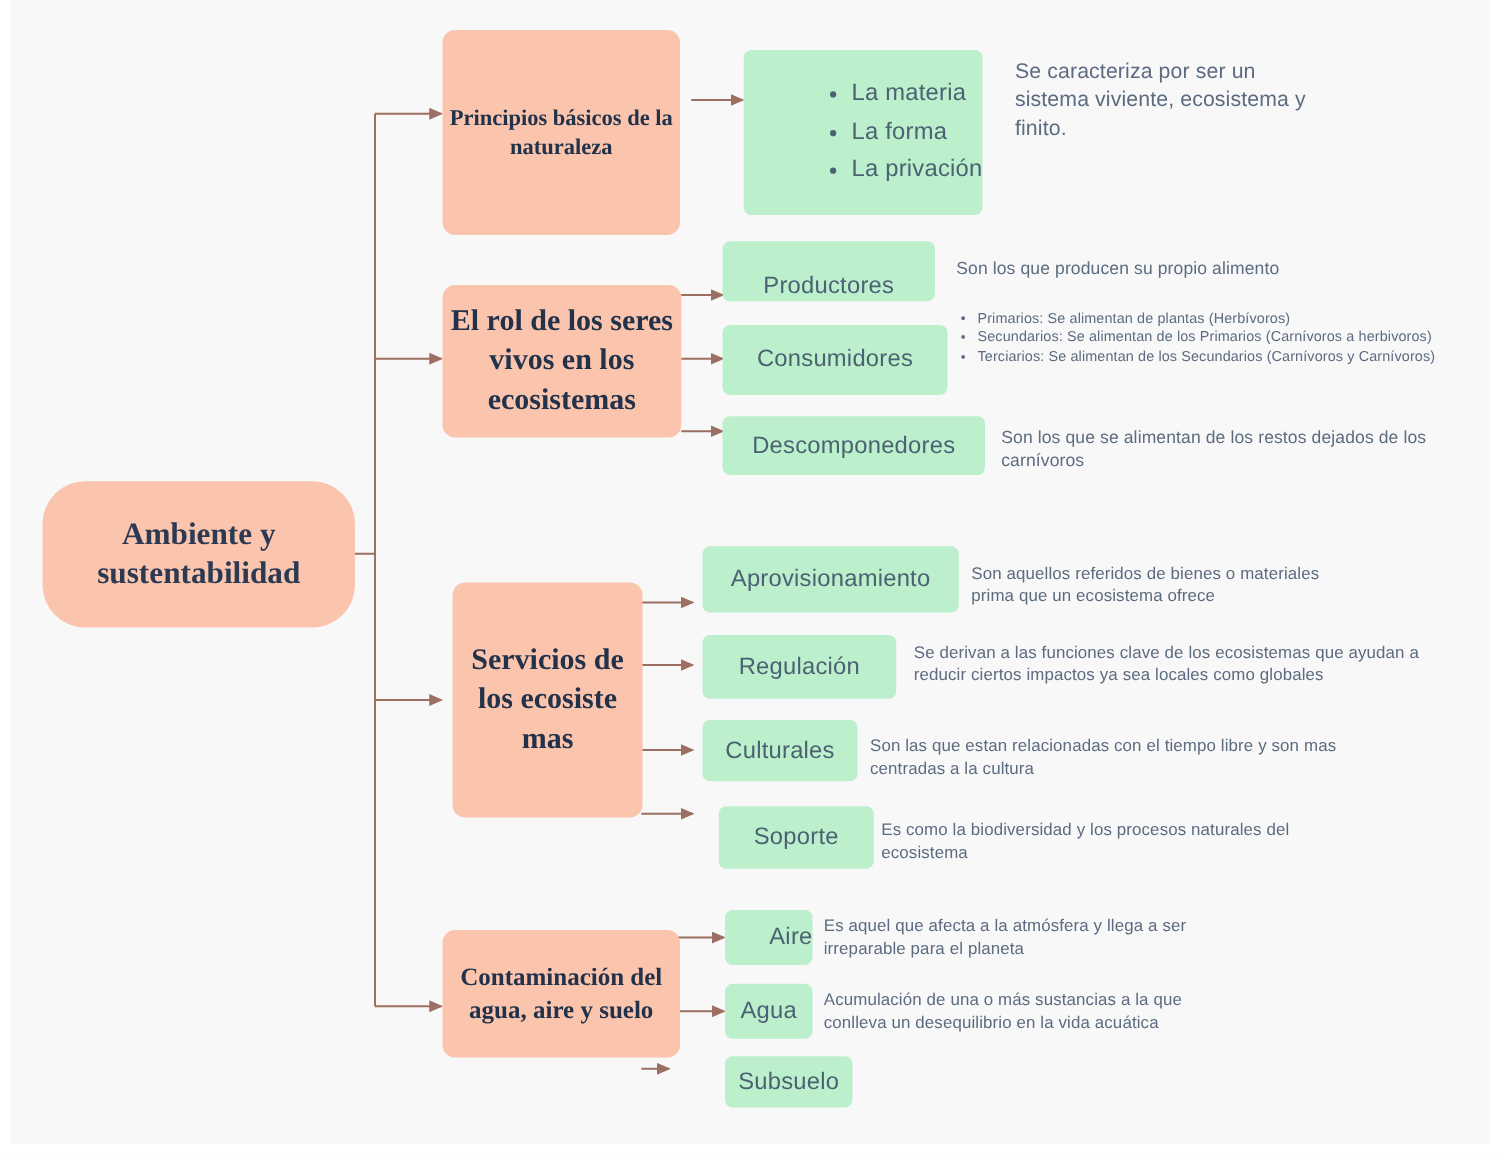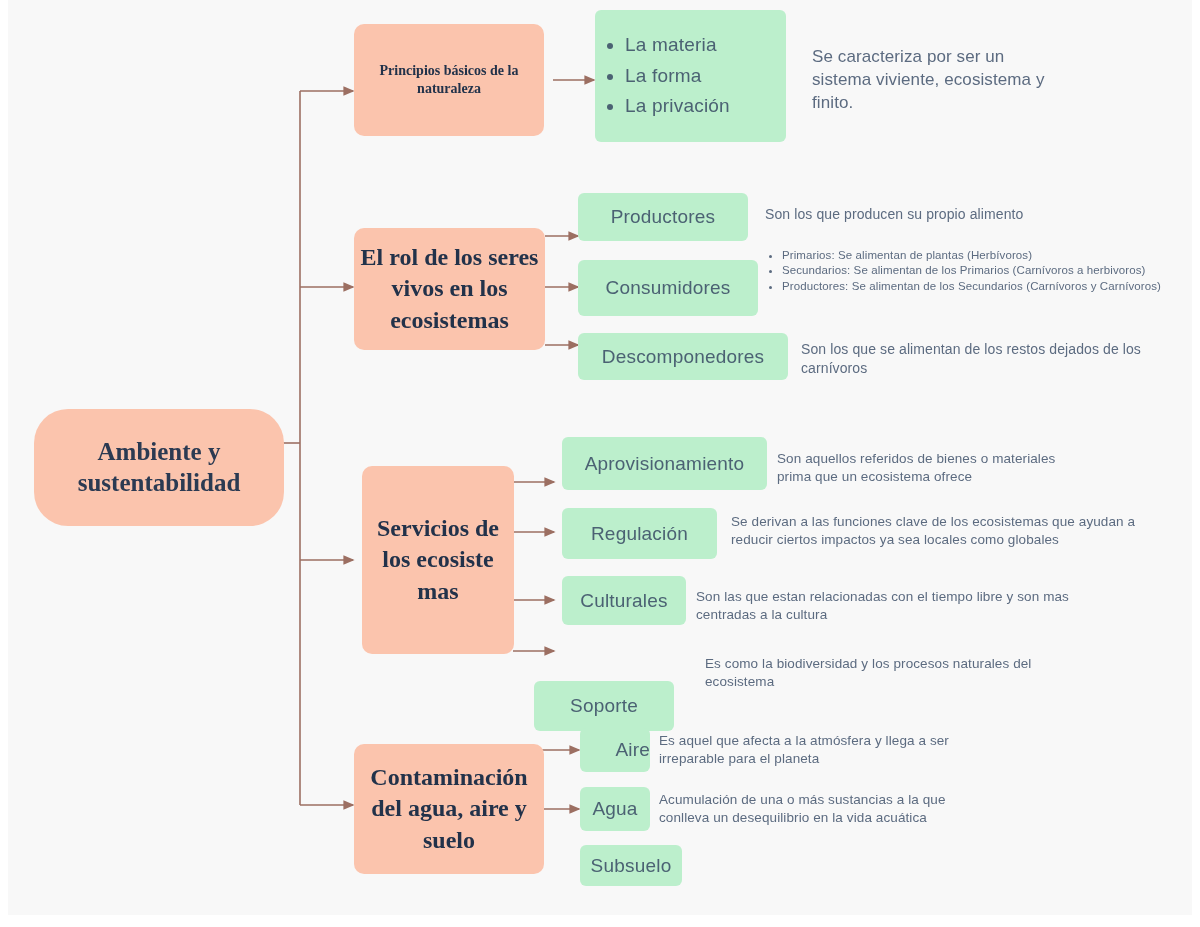--- a/index.html
+++ b/index.html
@@ -25,21 +25,20 @@
   }
   .root{
     background:#fbc4ad;
     border-radius:34px;
     font-family:"Liberation Serif", serif;
     font-weight:bold;
     color:#2b3a52;
     font-size:25px;
     line-height:1.22;
     text-align:center;
-    margin-top:24px;
   }
   .branch{
     background:#fbc4ad;
     border-radius:10px;
     font-family:"Liberation Serif", serif;
     font-weight:bold;
     color:#22324a;
     text-align:center;
     line-height:1.3;
   }
@@ -66,22 +65,23 @@
   .bullets{
     margin:0;
     padding-left:30px;
     color:#4b6273;
     font-size:19px;
     line-height:1.62;
     text-align:left;
     letter-spacing:0.2px;
   }
   .leaf.bulletbox{
-    justify-content:flex-start;
+    justify-content:flex-end;
     text-align:left;
+    margin-top:30px;
   }
   
   svg#wires{
     position:absolute;
     left:0;top:0;
     width:1184px;height:915px;
     pointer-events:none;
   }
 </style>
 </head>
@@ -119,55 +119,55 @@
       <line x1="529" y1="750" x2="571" y2="750" marker-end="url(#arw)"></line>
       <line x1="529" y1="809" x2="571" y2="809" marker-end="url(#arw)"></line>
       <line x1="505" y1="855" x2="527" y2="855" marker-end="url(#arw)"></line>
     </g>
   </svg>
 
   <div class="node root" style="left:26px;top:385px;width:250px;height:117px;">
     <span>Ambiente y sustentabilidad</span>
   </div>
 
-  <div class="node branch" style="left:346px;top:24px;width:190px;height:112px;font-size:14px;">
+  <div class="node branch" style="left:346px;top:24px;width:190px;height:164px;font-size:18px;">
     <span>Principios básicos de la naturaleza</span>
   </div>
 
   <div class="node leaf bulletbox" style="left:587px;top:10px;width:191px;height:132px;">
     <ul class="bullets">
       <li>La materia</li>
       <li>La forma</li>
       <li>La privación</li>
     </ul>
   </div>
 
   <div class="desc" style="left:804px;top:46px;width:250px;font-size:17px;">
     <span>Se caracteriza por ser un sistema viviente, ecosistema y finito.</span>
   </div>
 
   <div class="node branch" style="left:346px;top:228px;width:191px;height:122px;font-size:24px;">
     <span>El rol de los seres vivos en los ecosistemas</span>
   </div>
 
-  <div class="node leaf" style="left:570px;top:193px;width:170px;height:48px;">
+  <div class="node leaf" style="left:570px;top:193px;width:170px;height:48px;align-items:flex-end;">
     <span>Productores</span>
   </div>
   <div class="desc" style="left:757px;top:205px;width:360px;font-size:14px;">
     <span>Son los que producen su propio alimento</span>
   </div>
 
   <div class="node leaf" style="left:570px;top:260px;width:180px;height:56px;">
     <span>Consumidores</span>
   </div>
   <div class="desc" style="left:757px;top:248px;width:400px;font-size:11.5px;">
     <ul>
       <li>Primarios: Se alimentan de plantas (Herbívoros)</li>
       <li>Secundarios: Se alimentan de los Primarios (Carnívoros a herbivoros)</li>
-      <li>Productores: Se alimentan de los Secundarios (Carnívoros y Carnívoros)</li>
+      <li>Terciarios: Se alimentan de los Secundarios (Carnívoros y Carnívoros)</li>
     </ul>
   </div>
 
   <div class="node leaf" style="left:570px;top:333px;width:210px;height:47px;">
     <span>Descomponedores</span>
   </div>
   <div class="desc" style="left:793px;top:340px;width:375px;font-size:14px;">
     <span>Son los que se alimentan de los restos dejados de los carnívoros</span>
   </div>
 
@@ -189,28 +189,28 @@
     <span>Se derivan a las funciones clave de los ecosistemas que ayudan a reducir ciertos impactos ya sea locales como globales</span>
   </div>
 
   <div class="node leaf" style="left:554px;top:576px;width:124px;height:49px;">
     <span>Culturales</span>
   </div>
   <div class="desc" style="left:688px;top:588px;width:400px;font-size:13.5px;">
     <span>Son las que estan relacionadas con el tiempo libre y son mas centradas a la cultura</span>
   </div>
 
-  <div class="node leaf" style="left:526px;top:645px;width:140px;height:50px;margin-top:36px;">
+  <div class="node leaf" style="left:567px;top:645px;width:124px;height:50px;">
     <span>Soporte</span>
   </div>
   <div class="desc" style="left:697px;top:655px;width:330px;font-size:13.5px;">
     <span>Es como la biodiversidad y los procesos naturales del ecosistema</span>
   </div>
 
-  <div class="node branch" style="left:346px;top:744px;width:190px;height:130px;font-size:24px;">
+  <div class="node branch" style="left:346px;top:744px;width:190px;height:102px;font-size:20px;">
     <span>Contaminación del agua, aire y suelo</span>
   </div>
 
   <div class="node leaf" style="left:572px;top:728px;width:70px;height:44px;justify-content:flex-end;">
     <span>Aire</span>
   </div>
   <div class="desc" style="left:651px;top:732px;width:330px;font-size:13.5px;">
     <span>Es aquel que afecta a la atmósfera y llega a ser irreparable para el planeta</span>
   </div>
 

